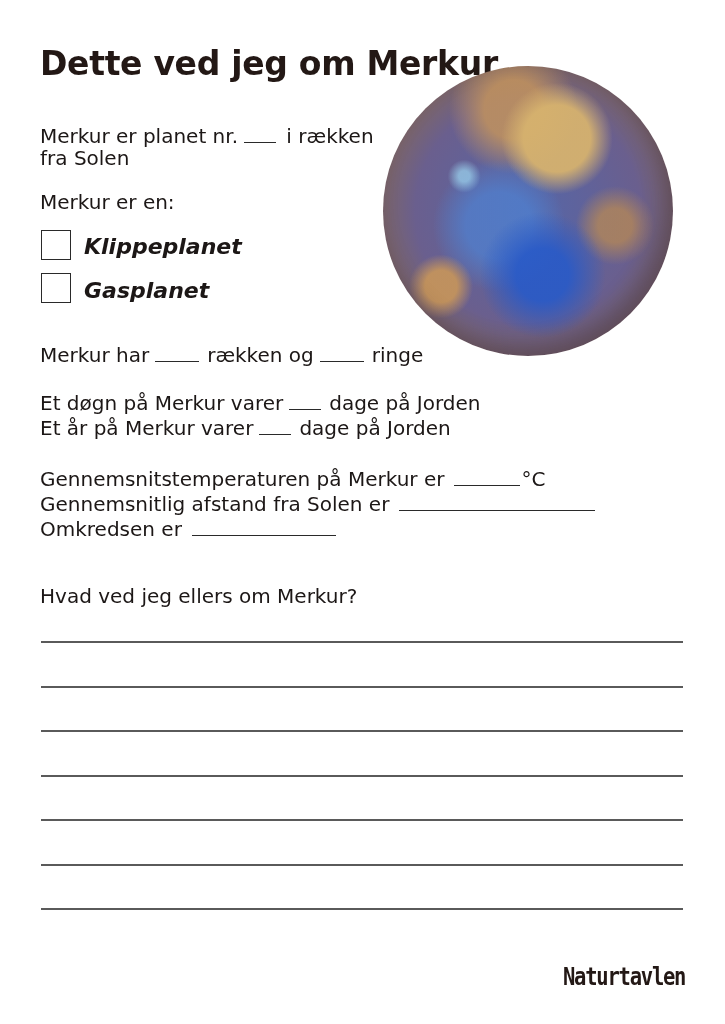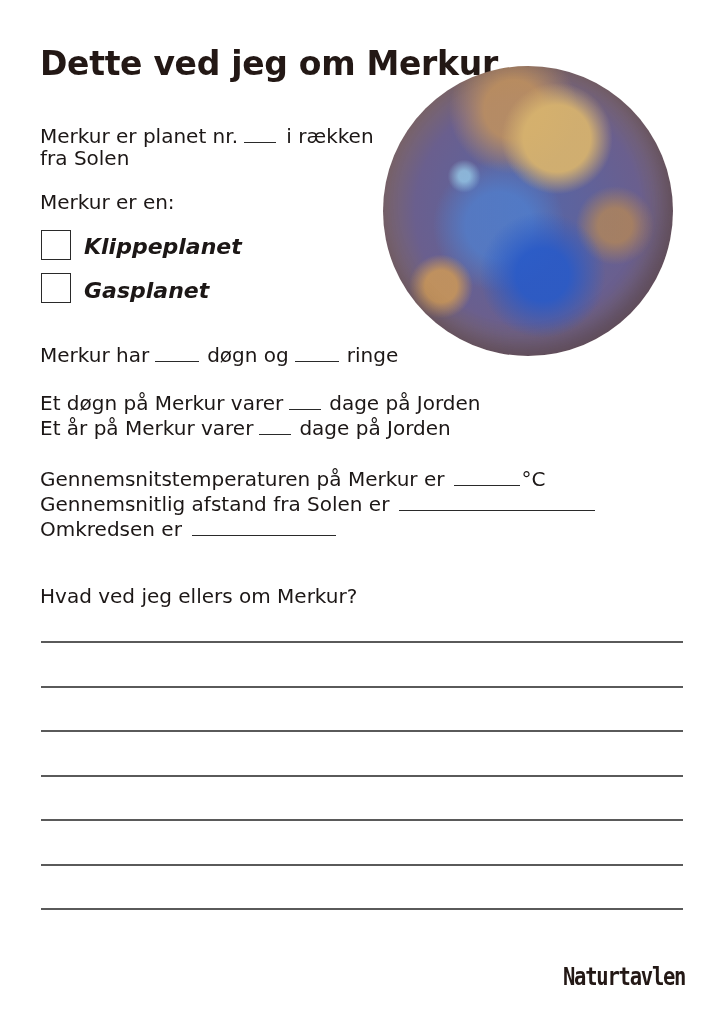--- a/index.html
+++ b/index.html
@@ -41,21 +41,21 @@
 
 <div class="abs txt" style="left:40px; top:191px;text-align:center;">Merkur er en:</div>
 
 <div class="abs cb" style="left:41px; top:230px;"></div>
 <div class="abs cb-label" style="left:84px; top:234px;">Klippeplanet</div>
 
 <div class="abs cb" style="left:41px; top:273px;"></div>
 <div class="abs cb-label" style="left:84px; top:278px;">Gasplanet</div>
 
 <div class="abs txt" style="left:40px; top:344px;">
-  <span>Merkur har</span><span class="blank" style="width:44px; margin-left:6px; margin-right:8px;"></span><span>døgn og</span><span class="blank" style="width:44px; margin-left:6px; margin-right:8px;"></span><span>ringe</span>
+  <span>Merkur har</span><span class="blank" style="width:44px; margin-left:6px; margin-right:8px;"></span><span>rækken og</span><span class="blank" style="width:44px; margin-left:6px; margin-right:8px;"></span><span>ringe</span>
 </div>
 
 <div class="abs txt" style="left:40px; top:392px;">
   <span>Et døgn på Merkur varer</span><span class="blank" style="width:32px; margin-left:6px; margin-right:8px;"></span><span>dage på Jorden</span>
 </div>
 
 <div class="abs txt" style="left:40px; top:417px;">
   <span>Et år på Merkur varer</span><span class="blank" style="width:32px; margin-left:6px; margin-right:8px;"></span><span>dage på Jorden</span>
 </div>
 

